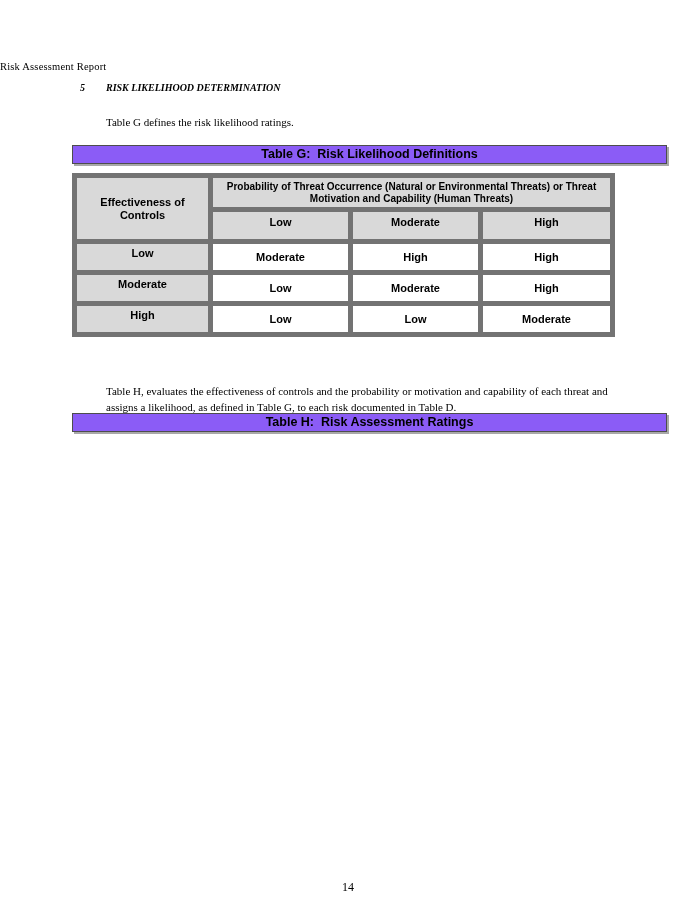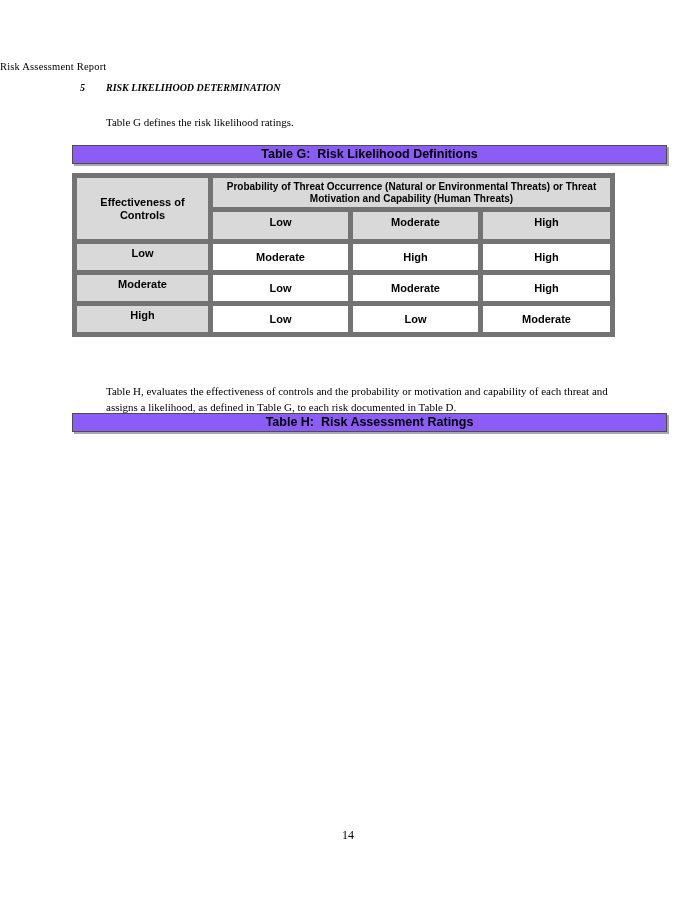--- a/index.html
+++ b/index.html
@@ -84,21 +84,21 @@
     height: 31px;
     padding-top: 3px;
   }
   .value-cell {
     font-size: 11px;
     vertical-align: middle;
     background: #ffffff;
   }
 
   .page-number {
-    position: absolute; top: 828px; left: 0; width: 696px;
+    position: absolute; top: 880px; left: 0; width: 696px;
     text-align: center;
     font-size: 12px;
   }
 </style>
 </head>
 <body>
 
 <div class="report-header">Risk Assessment Report</div>
 
 <div class="section-heading">

